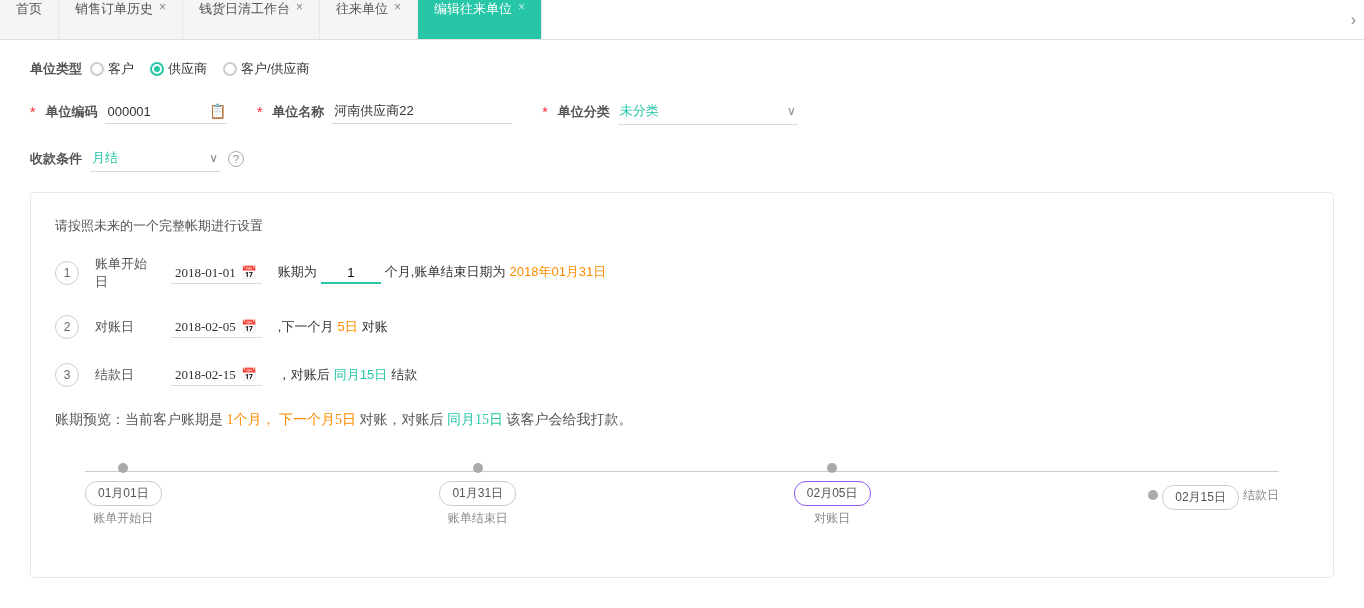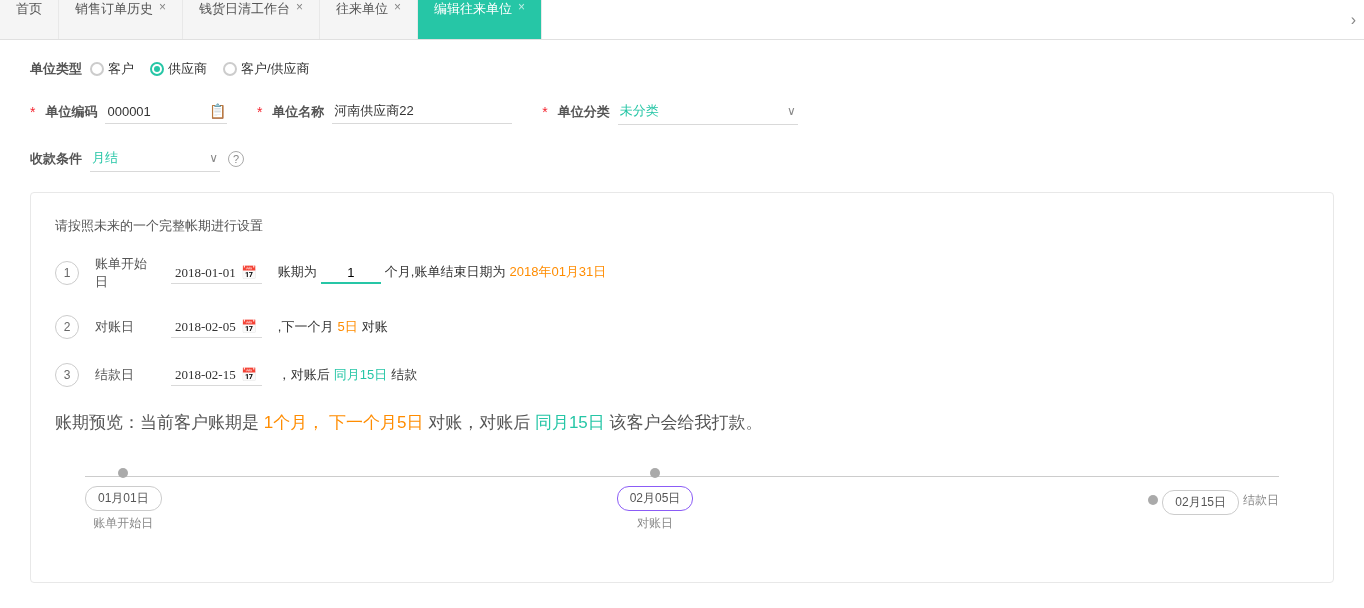--- a/index.html
+++ b/index.html
@@ -245,23 +245,24 @@
       border-bottom: 2px solid #26c6a6;
       outline: none;
       width: 60px;
       font-size: 13px;
       text-align: center;
       padding: 2px;
     }
 
     
     .preview-text {
-      font-size: 17px;
+      font-size: 14px;
       color: #555;
       margin-bottom: 24px;
+      font-family: Liberation Serif, serif;
     }
   </style>
 </head>
 <body>
 
 <div class="tab-bar">
   <div class="tab">
     <span>首页</span>
   </div>
   <div class="tab">
@@ -399,20 +400,25 @@
       <div style="position:relative; display:flex; align-items:center; justify-content:space-between; width:100%;">
 
         <div style="position:absolute; top:8px; left:0; right:0; height:1px; background:#ccc; z-index:0;"></div>
 
         <div style="display:flex; flex-direction:column; align-items:center; gap:4px; z-index:1;">
           <div style="width:10px; height:10px; border-radius:50%; background:#aaa; z-index:1;"></div>
           <div style="background:#fff; border:1px solid #ccc; border-radius:12px; padding:3px 12px; font-size:12px; color:#555; white-space:nowrap; margin-top:4px;">01月01日</div>
           <div style="font-size:12px; color:#888;">账单开始日</div>
         </div>
 
+        <div style="display:flex; flex-direction:column; align-items:center; gap:4px; z-index:1;">
+          <div style="width:10px; height:10px; border-radius:50%; background:#aaa; z-index:1;"></div>
+          <div style="background:#fff; border:1px solid #ccc; border-radius:12px; padding:3px 12px; font-size:12px; color:#555; white-space:nowrap; margin-top:4px;">01月31日</div>
+          <div style="font-size:12px; color:#888;">账单结束日</div>
+        </div>
 
         <div style="display:flex; flex-direction:column; align-items:center; gap:4px; z-index:1;">
           <div style="width:10px; height:10px; border-radius:50%; background:#aaa; z-index:1;"></div>
           <div style="background:#fff; border:1px solid #8b5cf6; border-radius:12px; padding:3px 12px; font-size:12px; color:#555; white-space:nowrap; margin-top:4px;">02月05日</div>
           <div style="font-size:12px; color:#888;">对账日</div>
         </div>
 
         <div style="display:flex; flex-direction:row; align-items:center; gap:4px; z-index:1;">
           <div style="width:10px; height:10px; border-radius:50%; background:#aaa; z-index:1;"></div>
           <div style="background:#fff; border:1px solid #ccc; border-radius:12px; padding:3px 12px; font-size:12px; color:#555; white-space:nowrap; margin-top:4px;">02月15日</div>

